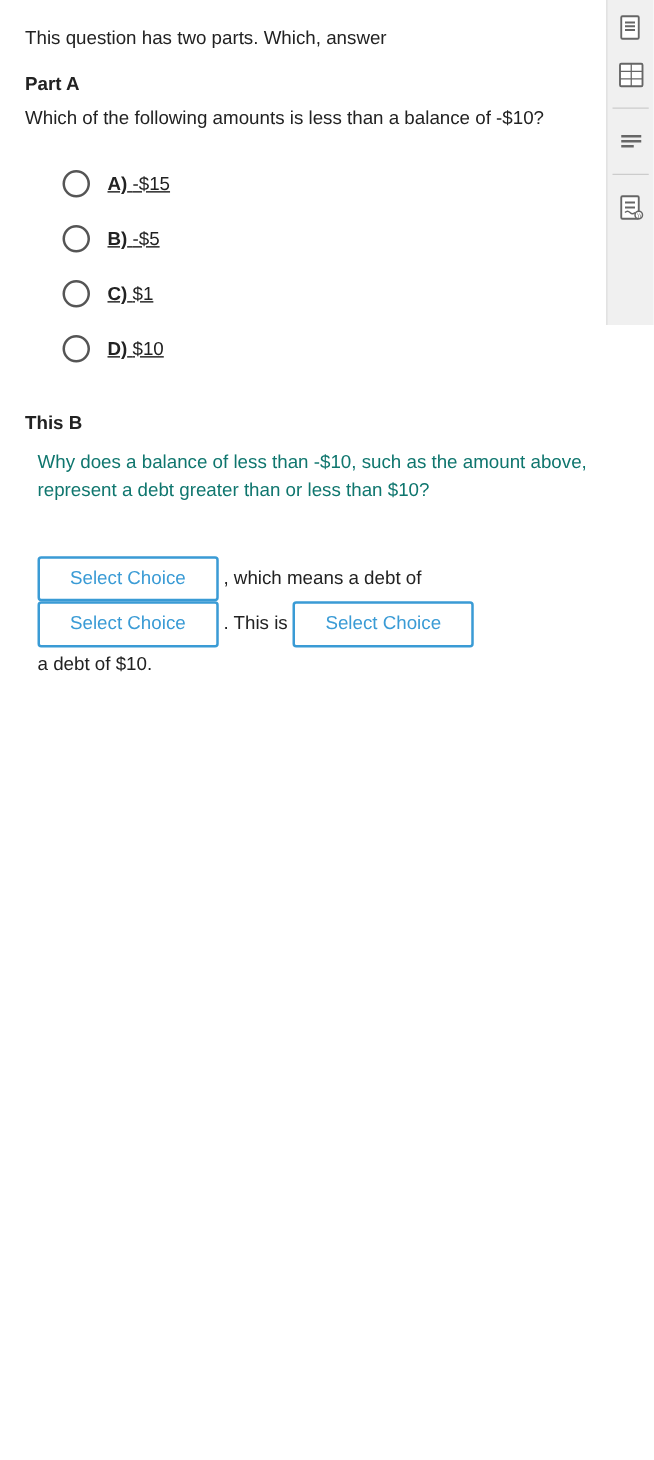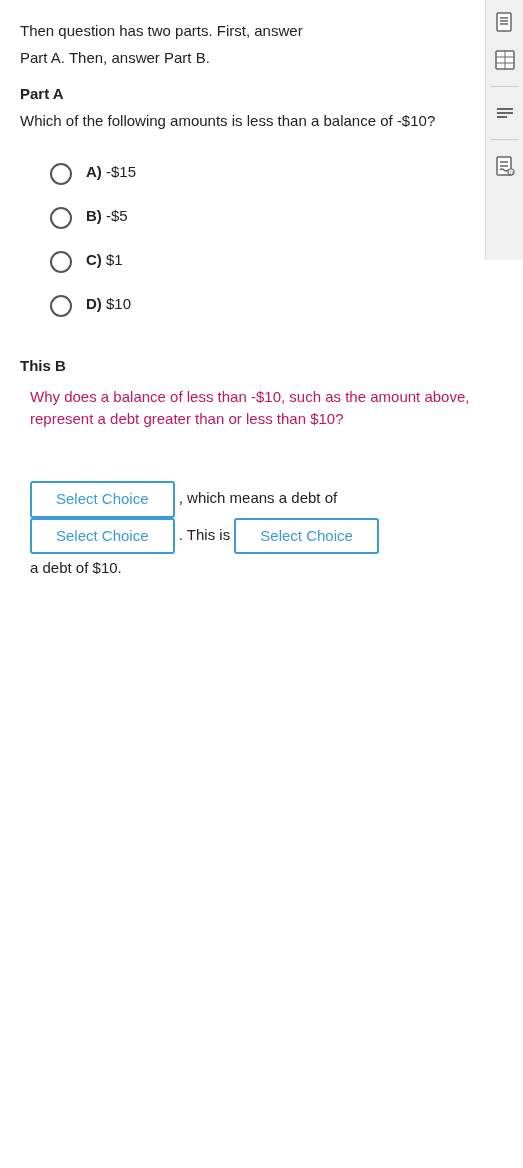--- a/index.html
+++ b/index.html
@@ -44,22 +44,24 @@
       margin-bottom: 30px;
     }
 
     .options-container {
       margin-left: 30px;
       margin-bottom: 40px;
     }
 
     .option-item {
       display: flex;
+      align-items: center;
       margin-bottom: 22px;
       cursor: pointer;
+      text-decoration: underline;
     }
 
     .radio-circle {
       width: 22px;
       height: 22px;
       border: 2px solid #555;
       border-radius: 50%;
       margin-right: 14px;
       flex-shrink: 0;
       background: #fff;
@@ -77,22 +79,22 @@
     .part-b-label {
       font-size: 15px;
       font-weight: bold;
       color: #222;
       margin-bottom: 12px;
     }
 
     .part-b-question {
       font-size: 15px;
       line-height: 1.5;
-      color: #be185d;
-      margin-bottom: 22px;
+      color: #0f766e;
+      margin-bottom: 12px;
       padding-left: 10px;
     }
 
     .fill-in-container {
       font-size: 15px;
       line-height: 1.9;
       color: #222;
       padding-left: 10px;
     }
 
@@ -177,22 +179,21 @@
       <line x1="6" y1="11" x2="14" y2="11" stroke="#666" stroke-width="1.5"></line>
       <path d="M6 15 Q8 13 10 15 Q12 17 14 15" stroke="#666" stroke-width="1.2" fill="none"></path>
       <circle cx="17" cy="17" r="3" fill="white" stroke="#666" stroke-width="1.2"></circle>
       <text x="15.5" y="19.5" font-size="5" fill="#666">))</text>
     </svg>
   </div>
 </div>
 
 <div class="main-content">
 
-  <p class="intro-text">Then question has two parts. First, answer</p>
-  <p class="intro-text">Part A. Then, answer Part B.</p>
+  <p class="intro-text">This question has two parts. Which, answer</p>
 
   <p class="part-label">Part A</p>
 
   <p class="question-text">Which of the following amounts is less than a balance of -$10?</p>
 
   <div class="options-container">
 
     <div class="option-item">
       <div class="radio-circle"></div>
       <span class="option-text">

